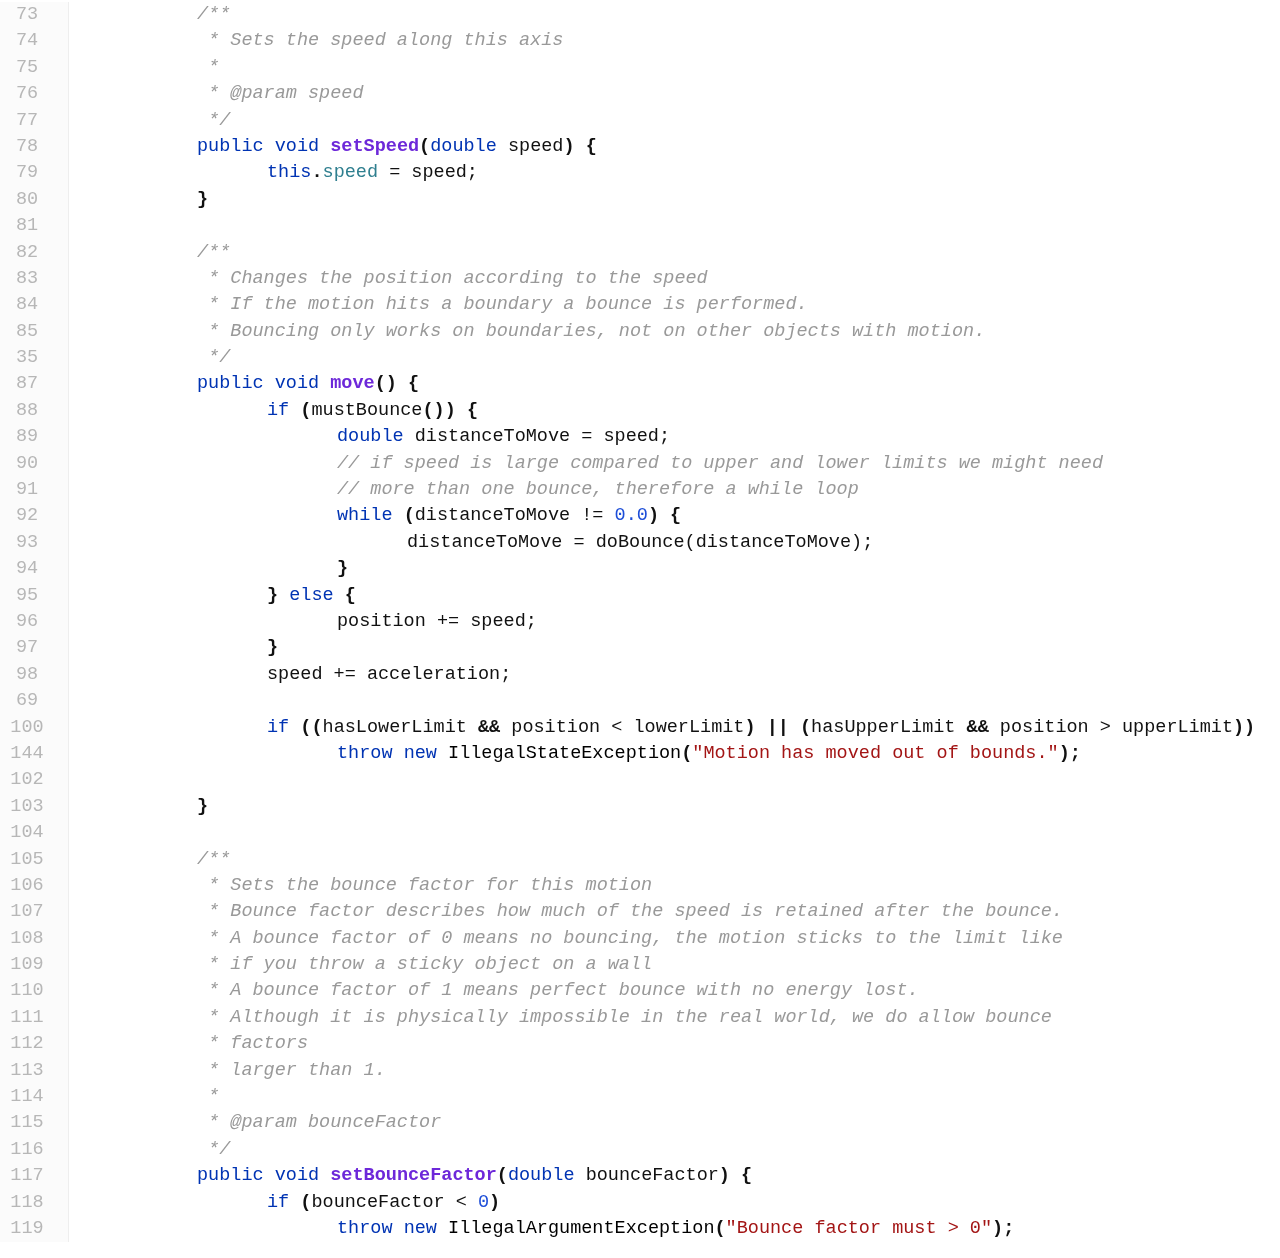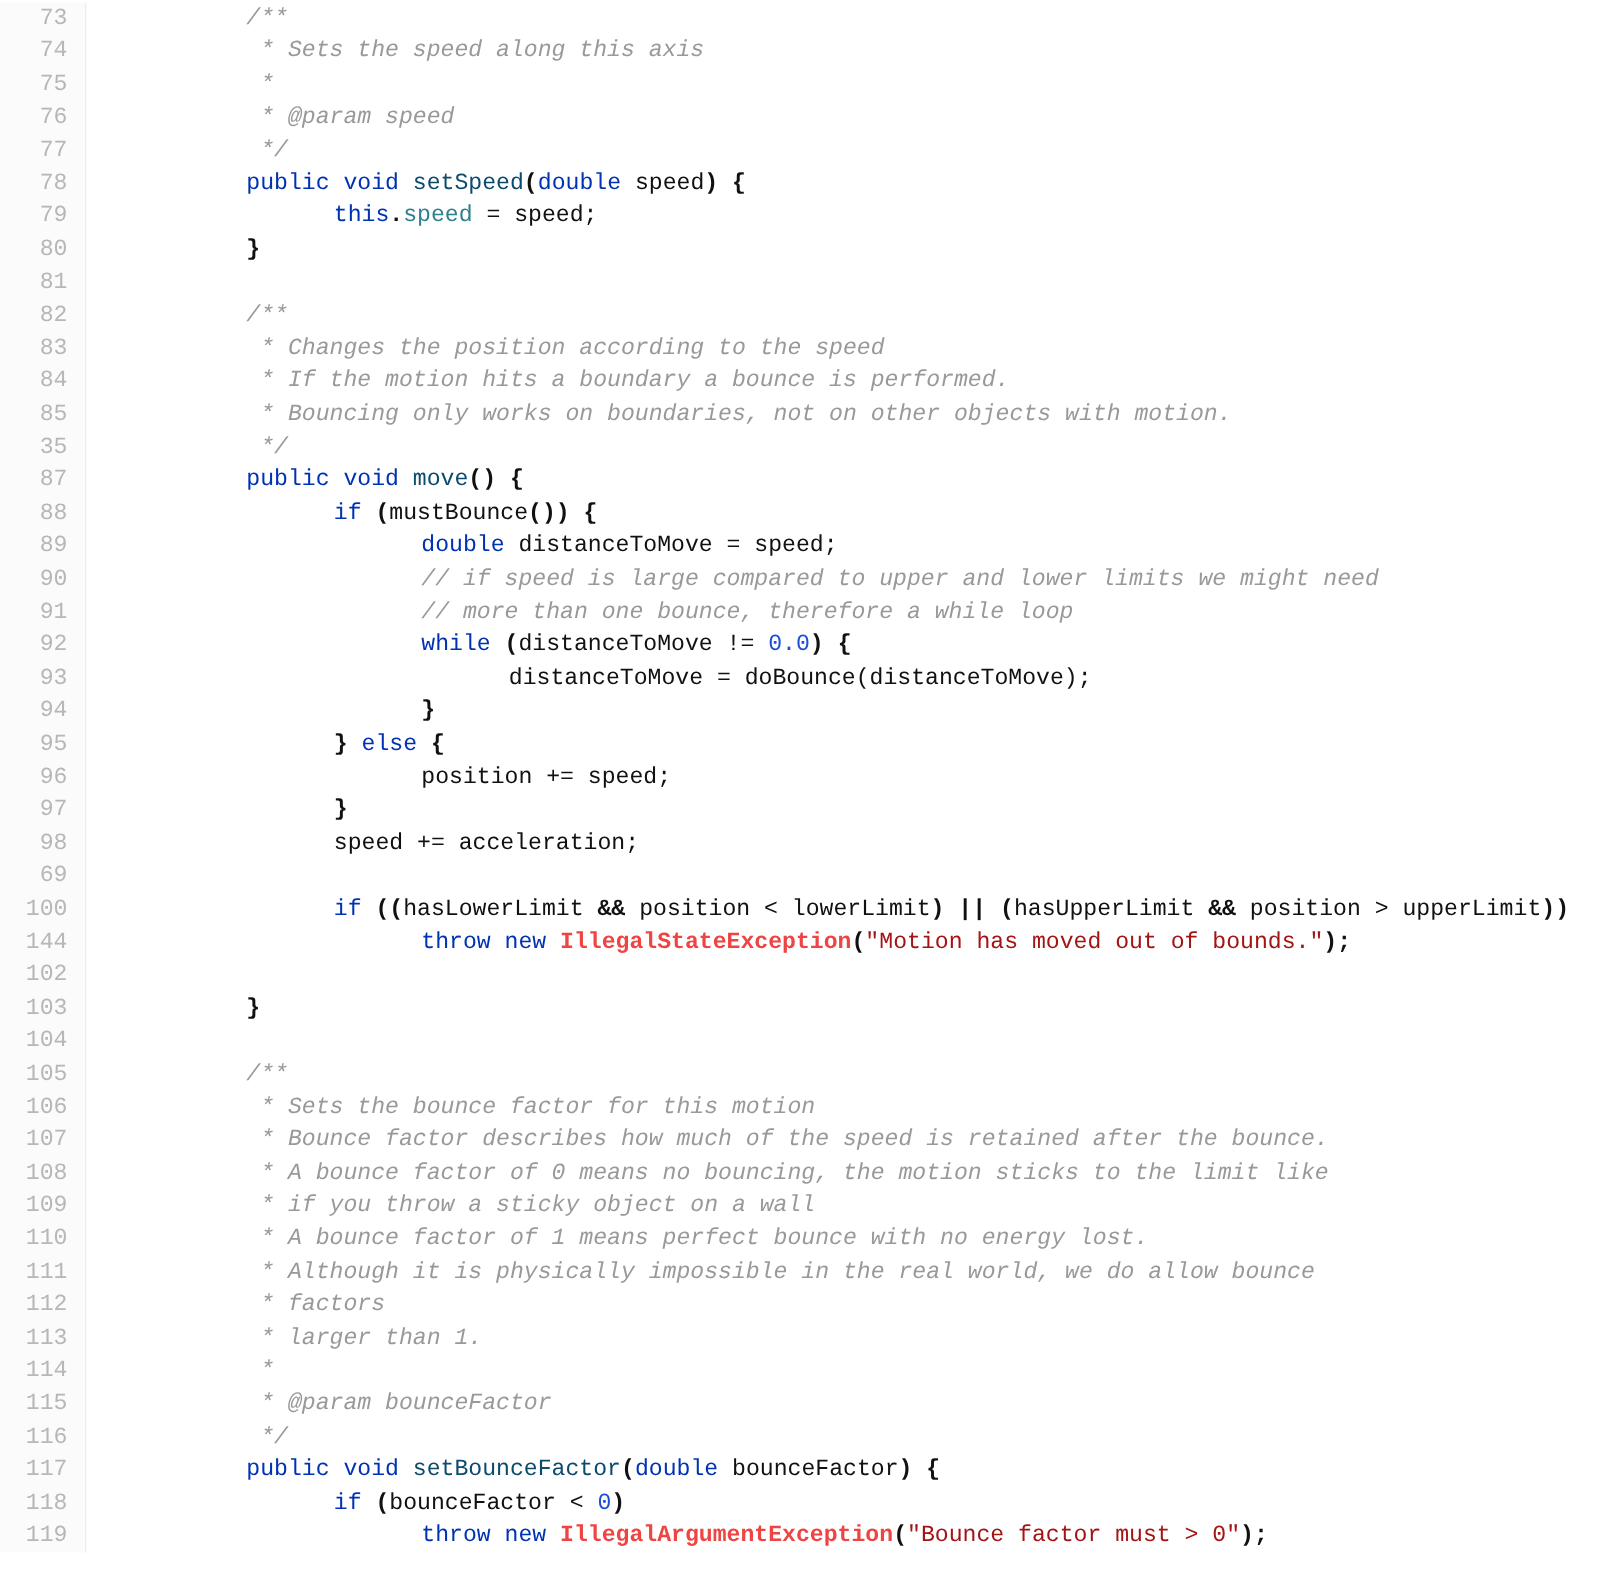--- a/index.html
+++ b/index.html
@@ -19,34 +19,34 @@
   .gutter {
     width: 54px;
     flex: 0 0 54px;
     text-align: right;
     padding-right: 14px;
     color: #b7b7b7;
     user-select: none;
     border-right: 1px solid #eee;
     background: #fbfbfb;
   }
-  .gutter div { height: 26.4px; }
+  .gutter div { height: 26.4px; text-align: center; }
   .code {
     padding-left: 10px;
     white-space: pre;
     overflow: hidden;
   }
   .code .line { height: 26.4px; }
   .cm  { color: #999; font-style: italic; }     
   .kw  { color: #0033b3; font-weight: normal; }    
-  .fn  { color: #0c4a6e; font-weight: normal; }    
+  .fn  { color: #6d28d9; font-weight: bold; }    
   .fld { color: #2f7f8f; }                       
   .num { color: #1d4ed8; }                       
   .str { color: #a31515; }                       
-  .cls { color: #ef4444; font-weight: bold; }    
+  .cls { color: #000000; font-weight: normal; }    
   .b   { font-weight: bold; }                    
 </style>
 </head>
 <body>
 
 <div class="editor">
   <div class="gutter" id="gutter">
       <div>73</div>
       <div>74</div>
       <div>75</div>

